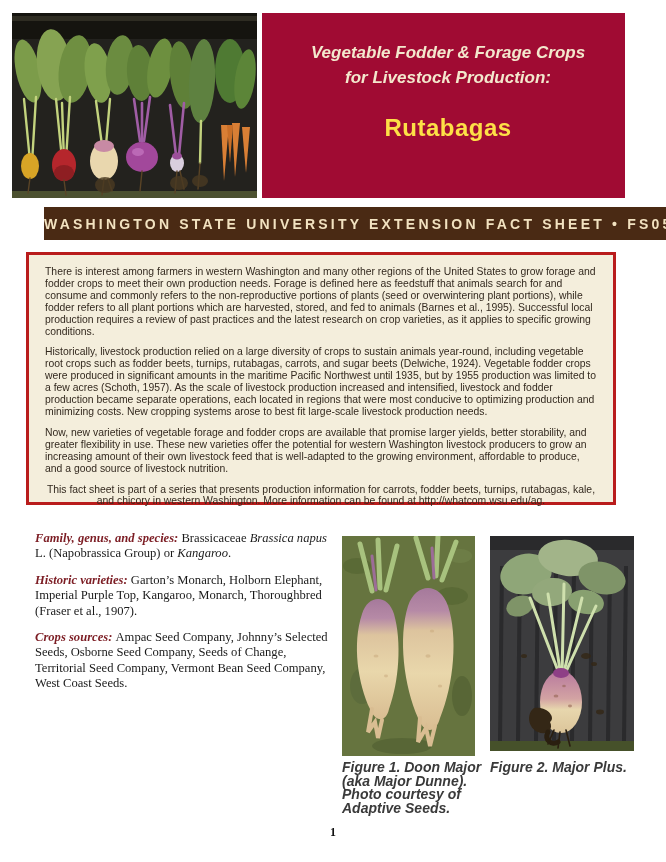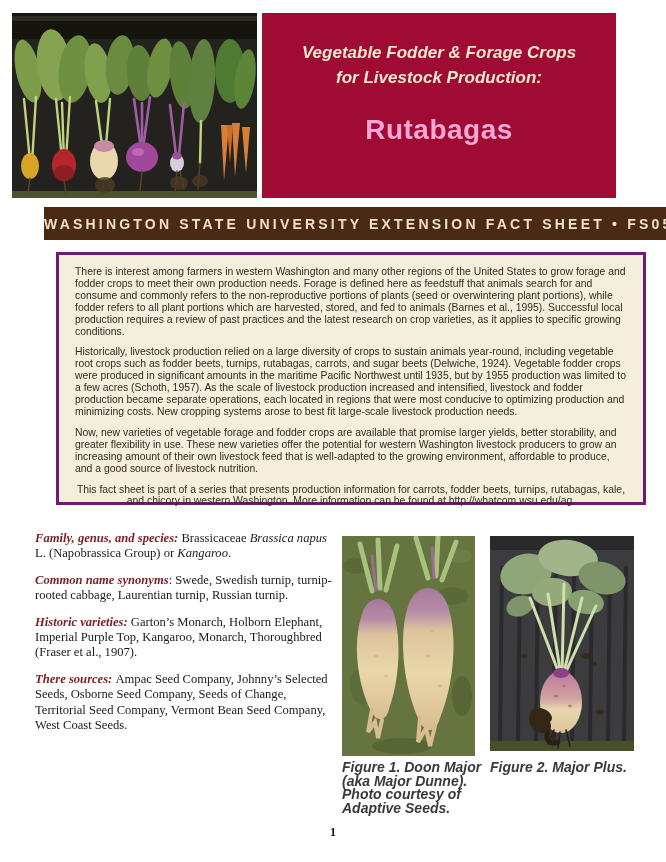--- a/index.html
+++ b/index.html
@@ -6,38 +6,38 @@
   .page{
     position:relative; width:666px; height:862px; background:#ffffff;
     margin:0 auto; overflow:hidden;
     font-family:"Liberation Sans", sans-serif;
   }
   
   .hero{position:absolute; left:12px; top:13px; width:245px; height:185px; overflow:hidden;}
   .hero svg{display:block;}
   .titlebox{
     position:absolute; left:262px; top:13px; width:354px; height:185px;
-    background:#a00b33; text-align:center; color:#f3e8cd;
+    background:#a00b33; text-align:center; color:#f3e8cd;padding-left:9px;
   }
   .titlebox .tl{
     margin-top:27px; font-style:italic; font-weight:700; font-size:17px; line-height:25px;
   }
   .titlebox .tmain{
-    margin-top:24px; font-weight:700; font-size:28px; color:#f9a8d4; letter-spacing:0.5px;
+    margin-top:24px; font-weight:700; font-size:24px; color:#fde047; letter-spacing:0.5px;
   }
   
   .banner{
     position:absolute; left:8px; top:207px; width:650px; height:33px;
     background:#4a2a14; color:#f2e2c0; font-weight:700; font-size:14px;
     letter-spacing:3.2px; text-align:center; line-height:34px; white-space:nowrap;margin-left:36px;
   }
   
   .introbox{
-    position:absolute; left:56px; top:252px; width:590px; height:253px;
-    box-sizing:border-box; background:#f4eedc; border:3px solid #701a75;
+    position:absolute; left:26px; top:252px; width:590px; height:253px;
+    box-sizing:border-box; background:#f4eedc; border:3px solid #b91c1c;
     padding:11px 16px 10px 16px; color:#33291f;
     font-size:10.4px; line-height:11.9px;
   }
   .introbox p{margin:0 0 9px 0;}
   .introbox p:last-child{margin-bottom:0;text-align:center;}
   
   .leftcol{
     position:absolute; left:35px; top:531px; width:303px;
     font-family:"Liberation Serif", serif; font-size:12.6px; line-height:15.4px; color:#1a1a1a;
   }
@@ -150,23 +150,22 @@
 
   <div class="introbox">
     <p>There is interest among farmers in western Washington and many other regions of the United States to grow forage and fodder crops to meet their own production needs. Forage is defined here as feedstuff that animals search for and consume and commonly refers to the non-reproductive portions of plants (seed or overwintering plant portions), while fodder refers to all plant portions which are harvested, stored, and fed to animals (Barnes et al., 1995). Successful local production requires a review of past practices and the latest research on crop varieties, as it applies to specific growing conditions.</p>
     <p>Historically, livestock production relied on a large diversity of crops to sustain animals year-round, including vegetable root crops such as fodder beets, turnips, rutabagas, carrots, and sugar beets (Delwiche, 1924). Vegetable fodder crops were produced in significant amounts in the maritime Pacific Northwest until 1935, but by 1955 production was limited to a few acres (Schoth, 1957). As the scale of livestock production increased and intensified, livestock and fodder production became separate operations, each located in regions that were most conducive to optimizing production and minimizing costs. New cropping systems arose to best fit large-scale livestock production needs.</p>
     <p>Now, new varieties of vegetable forage and fodder crops are available that promise larger yields, better storability, and greater flexibility in use. These new varieties offer the potential for western Washington livestock producers to grow an increasing amount of their own livestock feed that is well-adapted to the growing environment, affordable to produce, and a good source of livestock nutrition.</p>
     <p>This fact sheet is part of a series that presents production information for carrots, fodder beets, turnips, rutabagas, kale, and chicory in western Washington. More information can be found at http://whatcom.wsu.edu/ag.</p>
   </div>
 
   <div class="leftcol">
     <p><span class="run-label">Family, genus, and species: </span><span>Brassicaceae </span><span class="run-i">Brassica napus</span><span> L. (Napobrassica Group) or </span><span class="run-i">Kangaroo</span><span>.</span></p>
-    <p><span class="run-label">Common name synonyms</span><span>: Swede, Swedish turnip, turnip-rooted cabbage, Laurentian turnip, Russian turnip.</span></p>
     <p><span class="run-label">Historic varieties: </span><span>Garton’s Monarch, Holborn Elephant, Imperial Purple Top, Kangaroo, Monarch, Thoroughbred (Fraser et al., 1907).</span></p>
-    <p><span class="run-label">There sources: </span><span>Ampac Seed Company, Johnny’s Selected Seeds, Osborne Seed Company, Seeds of Change, Territorial Seed Company, Vermont Bean Seed Company, West Coast Seeds.</span></p>
+    <p><span class="run-label">Crops sources: </span><span>Ampac Seed Company, Johnny’s Selected Seeds, Osborne Seed Company, Seeds of Change, Territorial Seed Company, Vermont Bean Seed Company, West Coast Seeds.</span></p>
   </div>
 
   <div class="figure fig1">
     <svg class="ph" width="133" height="220" viewBox="0 0 133 220">
       <defs>
         <linearGradient id="rg1" x1="0" y1="0" x2="0" y2="1">
           <stop offset="0" stop-color="#a5799b"></stop>
           <stop offset="0.16" stop-color="#b68aa6"></stop>
           <stop offset="0.3" stop-color="#ddc49e"></stop>
           <stop offset="0.6" stop-color="#e9d7ab"></stop>

